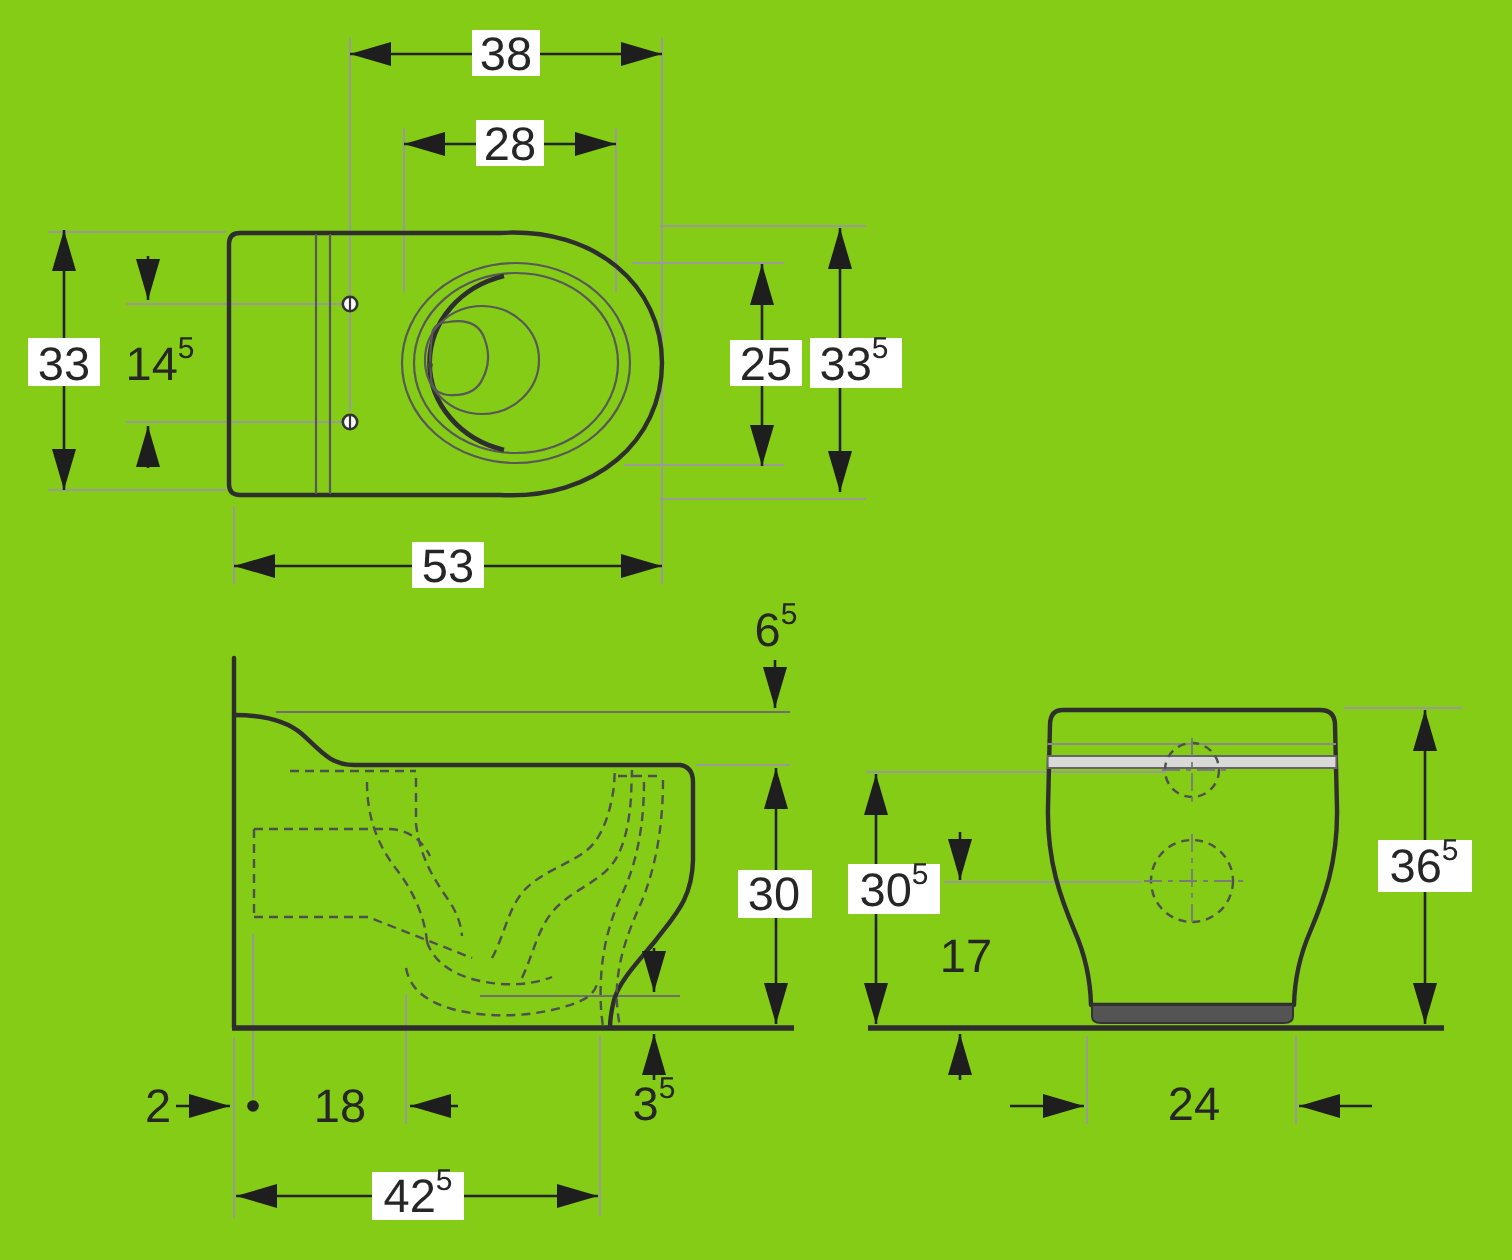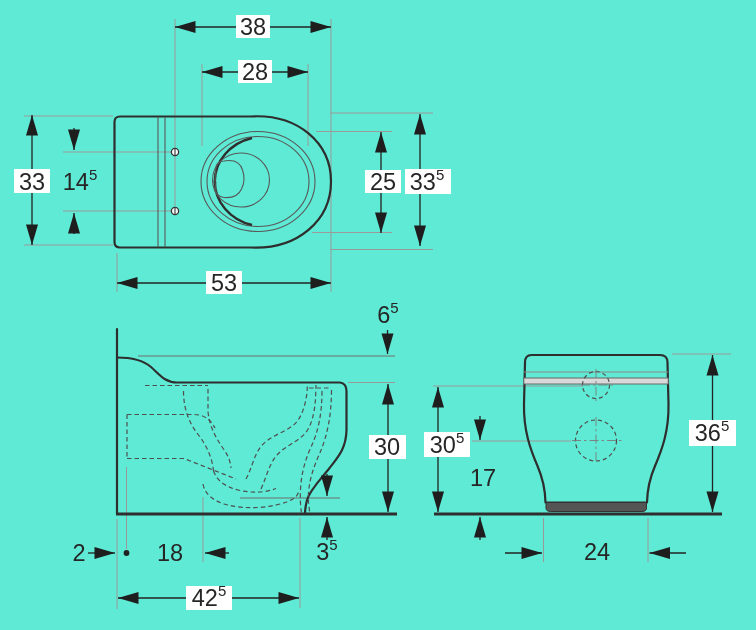--- a/index.html
+++ b/index.html
@@ -1,16 +1,16 @@
 <!DOCTYPE html>
 <html><head>
 <meta charset="utf-8">
 <style>
   html,body{margin:0;padding:0;background:#ffffff;}
-  .stage{position:relative;width:756px;height:630px;background:#5eead4;overflow:hidden;
+  .stage{position:relative;width:756px;height:630px;background:#84cc16;overflow:hidden;
          font-family:"Liberation Sans","DejaVu Sans",sans-serif;}
   svg{display:block;}
   text{font-family:"Liberation Sans","DejaVu Sans",sans-serif;font-size:23.5px;fill:#262626;}
   text .sup{font-size:15px;}
   .leader{stroke:#9a9a9a;stroke-width:1;fill:none;}
   .leader2{stroke:#6f6f6f;stroke-width:1;fill:none;}
   .dimline{stroke:#232323;stroke-width:1.3;fill:none;}
   .outline{stroke:#2e2e2e;stroke-width:2.2;fill:none;stroke-linecap:round;stroke-linejoin:round;}
   .thin{stroke:#585858;stroke-width:1.1;fill:none;}
   .dashed{stroke:#4f4f4f;stroke-width:1.2;fill:none;stroke-dasharray:4.5 3;stroke-linejoin:round;}

